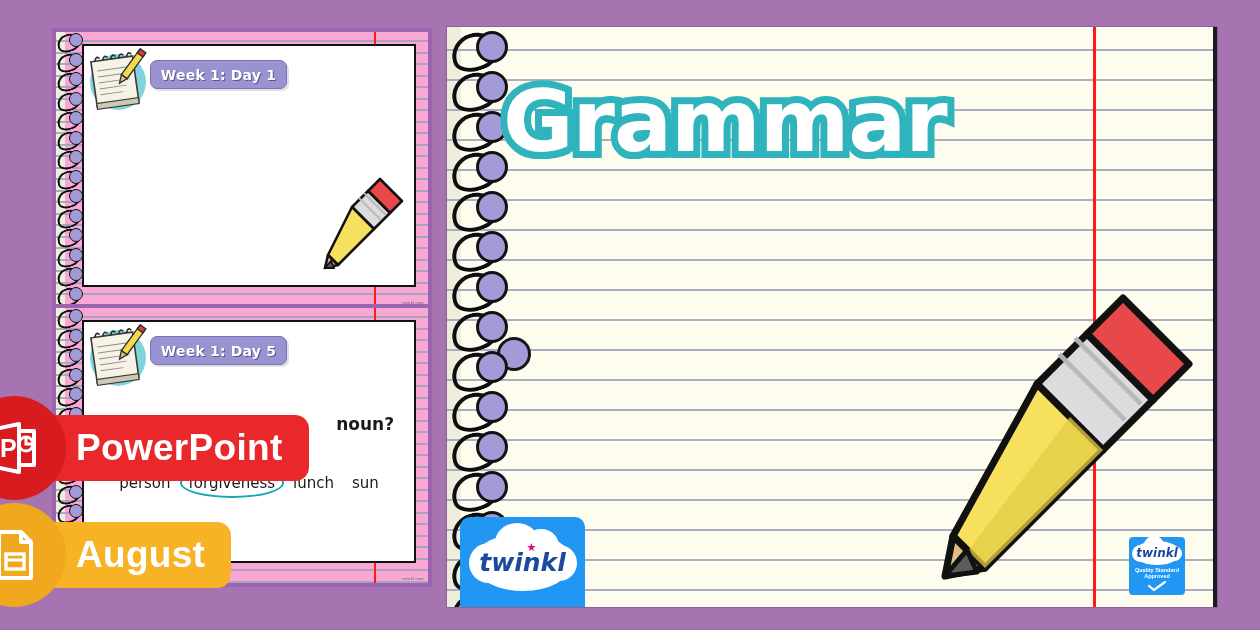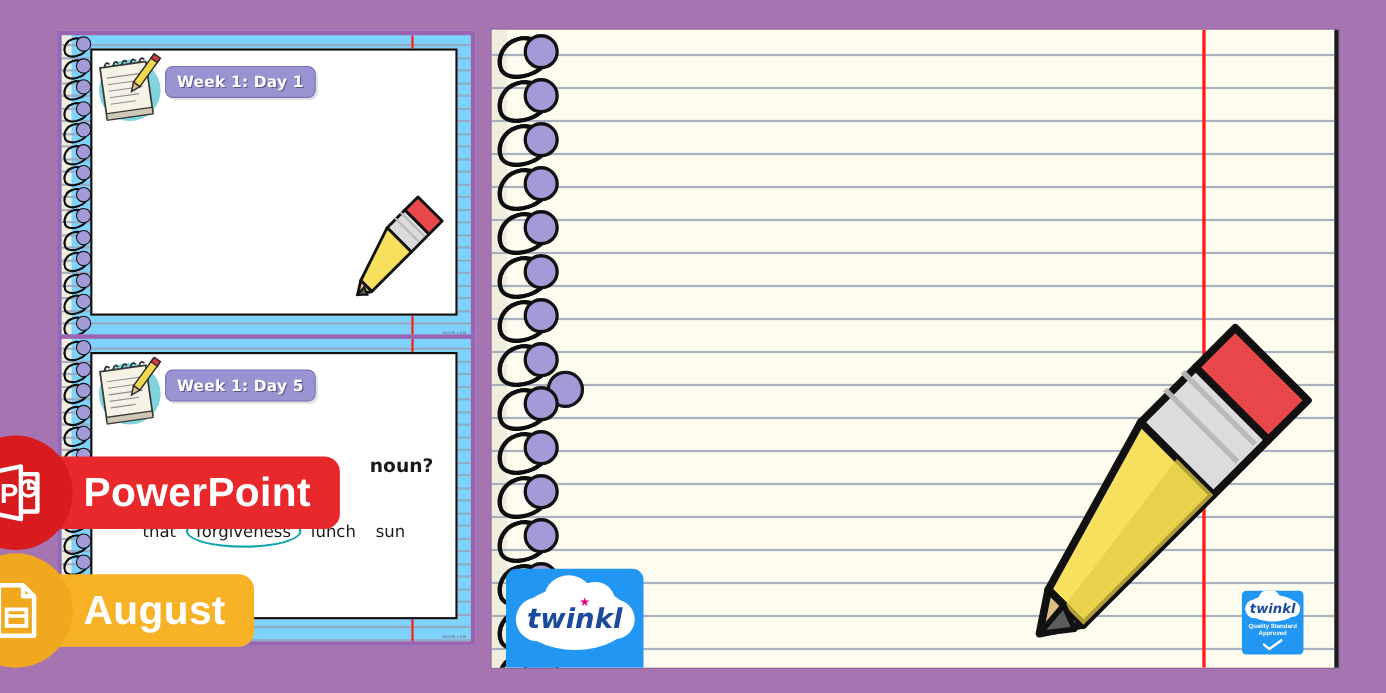--- a/index.html
+++ b/index.html
@@ -96,21 +96,21 @@
   .qsa-cloud{
     background:#fff;border-radius:50%/44%;
     display:flex;align-items:center;justify-content:center;
     font-family:"DejaVu Sans",sans-serif;font-weight:bold;font-style:italic;
     color:#1b4a9c;
   }
   .qsa-text{color:#fff;text-align:center;line-height:1.05;font-weight:bold;}
 
   
   .thumb{
-    position:absolute;background:#7dd3fc;overflow:hidden;
+    position:absolute;background:#f9a8d4;overflow:hidden;
     border:4px solid #9b63b0;
   }
   .thumb .slide-white{
     position:absolute;background:#ffffff;border:2px solid #111;
   }
   .thumb-watermark{
     position:absolute;right:4px;bottom:2px;font-size:4px;color:#6b5a6b;
     letter-spacing:.3px;
   }
 
@@ -199,20 +199,21 @@
         <div class="rule" style="top: 472px; background: rgb(154, 163, 184);"></div>
         <div class="rule" style="top: 502px; background: rgb(154, 163, 184);"></div>
         <div class="rule" style="top: 532px; background: rgb(154, 163, 184);"></div>
         <div class="rule" style="top: 562px; background: rgb(154, 163, 184);"></div>
       </div>
     <div class="redline" style="left:646px;"></div>
 
     <div class="punch-hole" style="left:50px;top:310px;"></div>
 
     <div class="title-block">
+      <div class="tline l1">Grammar</div>
     </div>
 
     <svg class="pencil" style="left:480px;top:255px;" width="280" height="300" viewBox="0 0 280 300">
       <g stroke="#111" stroke-width="7" stroke-linejoin="round">
 
         <path d="M196 16 L262 82 L226 118 L160 52 Z" fill="#e8484a"></path>
 
         <path d="M160 52 L226 118 L176 168 L110 102 Z" fill="#dcdcdc"></path>
 
         <path d="M110 102 L176 168 L58 286 L26 254 Z" fill="#f6e05e"></path>
@@ -520,21 +521,21 @@
           <path d="M46 34 L49.5 42 L53 34 Z" fill="#e0bd85" stroke="#2b2b2b" stroke-width="1.3"></path>
         </g>
       </svg>
 
       <div class="week-badge" style="left:66px;top:14px;width:135px;height:27px;">
         <span style="font-size:14px;">Week 1: Day 5</span>
       </div>
 
       <div class="slide-q" style="top:92px;font-size:17px;text-align:right;padding-right:20px;box-sizing:border-box;">noun?</div>
 
-      <div class="word-row" id="word-row-2" style="top:152px;font-size:15px;"><span class="w">that</span><span class="w circled">forgiveness</span><span class="w">lunch</span><span class="w">sun</span></div>
+      <div class="word-row" id="word-row-2" style="top:152px;font-size:15px;"><span class="w">person</span><span class="w circled">forgiveness</span><span class="w">lunch</span><span class="w">sun</span></div>
     </div>
 
     <div class="thumb-watermark">twinkl.com</div>
     <div class="spiral" id="t2-spiral" style="left:1px;width:30px;">
         <div class="ring" style="top: 2px; left: 0px; width: 31px; height: 14px;">
           <div class="loop" style="width: 19px; height: 14px; border-width: 2px;"></div>
           <div class="bead" style="width: 12px; height: 12px; left: 12px; top: -1px; border-width: 1.5px; background: rgb(163, 154, 216);"></div>
         </div>
         <div class="ring" style="top: 21.5px; left: 0px; width: 31px; height: 14px;">
           <div class="loop" style="width: 19px; height: 14px; border-width: 2px;"></div>

